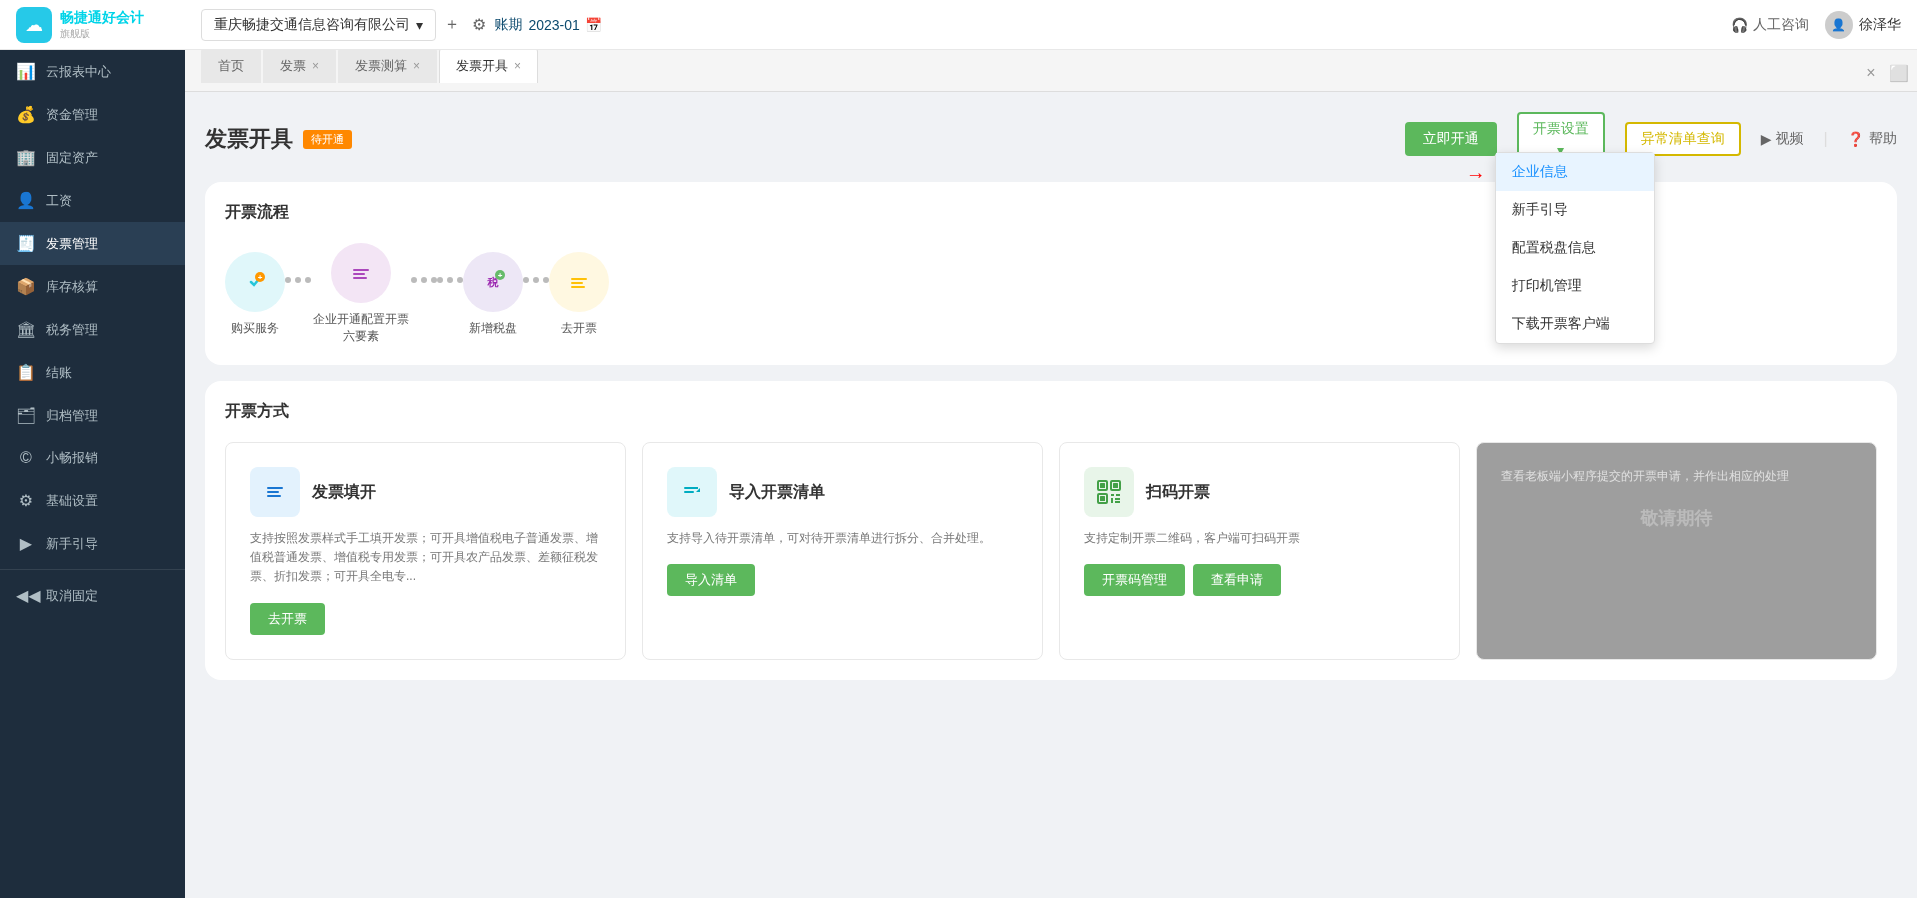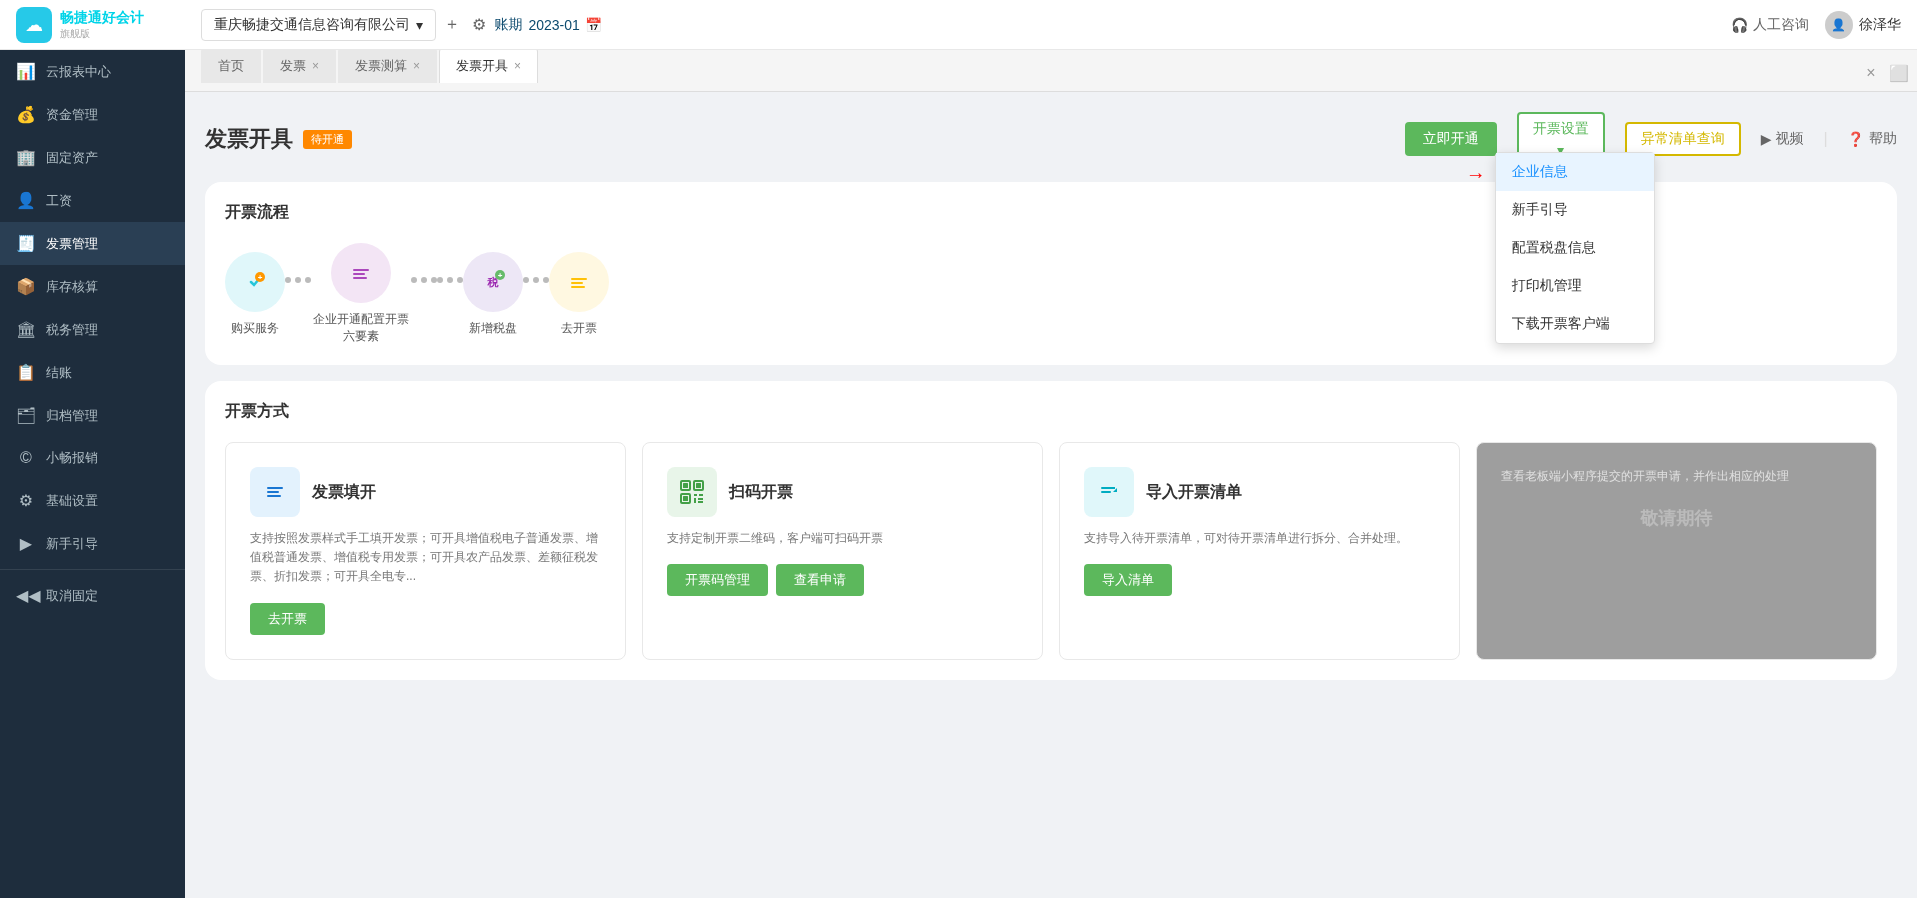--- a/index.html
+++ b/index.html
@@ -348,20 +348,39 @@
                 <span class="method-title">发票填开</span>
               </div>
               <div class="method-desc">支持按照发票样式手工填开发票；可开具增值税电子普通发票、增值税普通发票、增值税专用发票；可开具农产品发票、差额征税发票、折扣发票；可开具全电专...</div>
               <div class="method-footer">
                 <button class="btn-small-green">去开票</button>
               </div>
             </div>
 
             <div class="method-card">
               <div class="method-header">
+                <div class="method-icon teal-light">
+                  <svg width="28" height="28" viewBox="0 0 28 28" fill="none">
+                    <rect x="2" y="4" width="24" height="20" rx="3" fill="#e0f7fa"></rect>
+                    <path d="M18 14 L22 10 L22 14 Z" fill="#00acc1"></path>
+                    <rect x="6" y="9" width="10" height="2" rx="1" fill="#00acc1"></rect>
+                    <rect x="6" y="13" width="10" height="2" rx="1" fill="#00acc1"></rect>
+                    <path d="M20 10 L14 10" stroke="#00acc1" stroke-width="2"></path>
+                  </svg>
+                </div>
+                <span class="method-title">导入开票清单</span>
+              </div>
+              <div class="method-desc">支持导入待开票清单，可对待开票清单进行拆分、合并处理。</div>
+              <div class="method-footer">
+                <button class="btn-small-green">导入清单</button>
+              </div>
+            </div>
+
+            <div class="method-card">
+              <div class="method-header">
                 <div class="method-icon scan">
                   <svg width="28" height="28" viewBox="0 0 28 28" fill="none">
                     <rect x="3" y="3" width="9" height="9" rx="1" stroke="#43a047" stroke-width="2" fill="none"></rect>
                     <rect x="16" y="3" width="9" height="9" rx="1" stroke="#43a047" stroke-width="2" fill="none"></rect>
                     <rect x="3" y="16" width="9" height="9" rx="1" stroke="#43a047" stroke-width="2" fill="none"></rect>
                     <rect x="5" y="5" width="5" height="5" fill="#43a047" rx="0.5"></rect>
                     <rect x="18" y="5" width="5" height="5" fill="#43a047" rx="0.5"></rect>
                     <rect x="5" y="18" width="5" height="5" fill="#43a047" rx="0.5"></rect>
                     <rect x="16" y="16" width="3" height="2" fill="#43a047"></rect>
                     <rect x="21" y="16" width="4" height="2" fill="#43a047"></rect>
@@ -372,39 +391,20 @@
                 </div>
                 <span class="method-title">扫码开票</span>
               </div>
               <div class="method-desc">支持定制开票二维码，客户端可扫码开票</div>
               <div class="method-footer">
                 <button class="btn-small-green">开票码管理</button>
                 <button class="btn-small-green">查看申请</button>
               </div>
             </div>
 
-            <div class="method-card">
-              <div class="method-header">
-                <div class="method-icon teal-light">
-                  <svg width="28" height="28" viewBox="0 0 28 28" fill="none">
-                    <rect x="2" y="4" width="24" height="20" rx="3" fill="#e0f7fa"></rect>
-                    <path d="M18 14 L22 10 L22 14 Z" fill="#00acc1"></path>
-                    <rect x="6" y="9" width="10" height="2" rx="1" fill="#00acc1"></rect>
-                    <rect x="6" y="13" width="10" height="2" rx="1" fill="#00acc1"></rect>
-                    <path d="M20 10 L14 10" stroke="#00acc1" stroke-width="2"></path>
-                  </svg>
-                </div>
-                <span class="method-title">导入开票清单</span>
-              </div>
-              <div class="method-desc">支持导入待开票清单，可对待开票清单进行拆分、合并处理。</div>
-              <div class="method-footer">
-                <button class="btn-small-green">导入清单</button>
-              </div>
-            </div>
-
             <div class="method-card disabled">
               <div class="method-desc">查看老板端小程序提交的开票申请，并作出相应的处理</div>
               <div class="overlay-text">敬请期待</div>
             </div>
 
           </div>
         </div>
 
       </div>
     </div>

